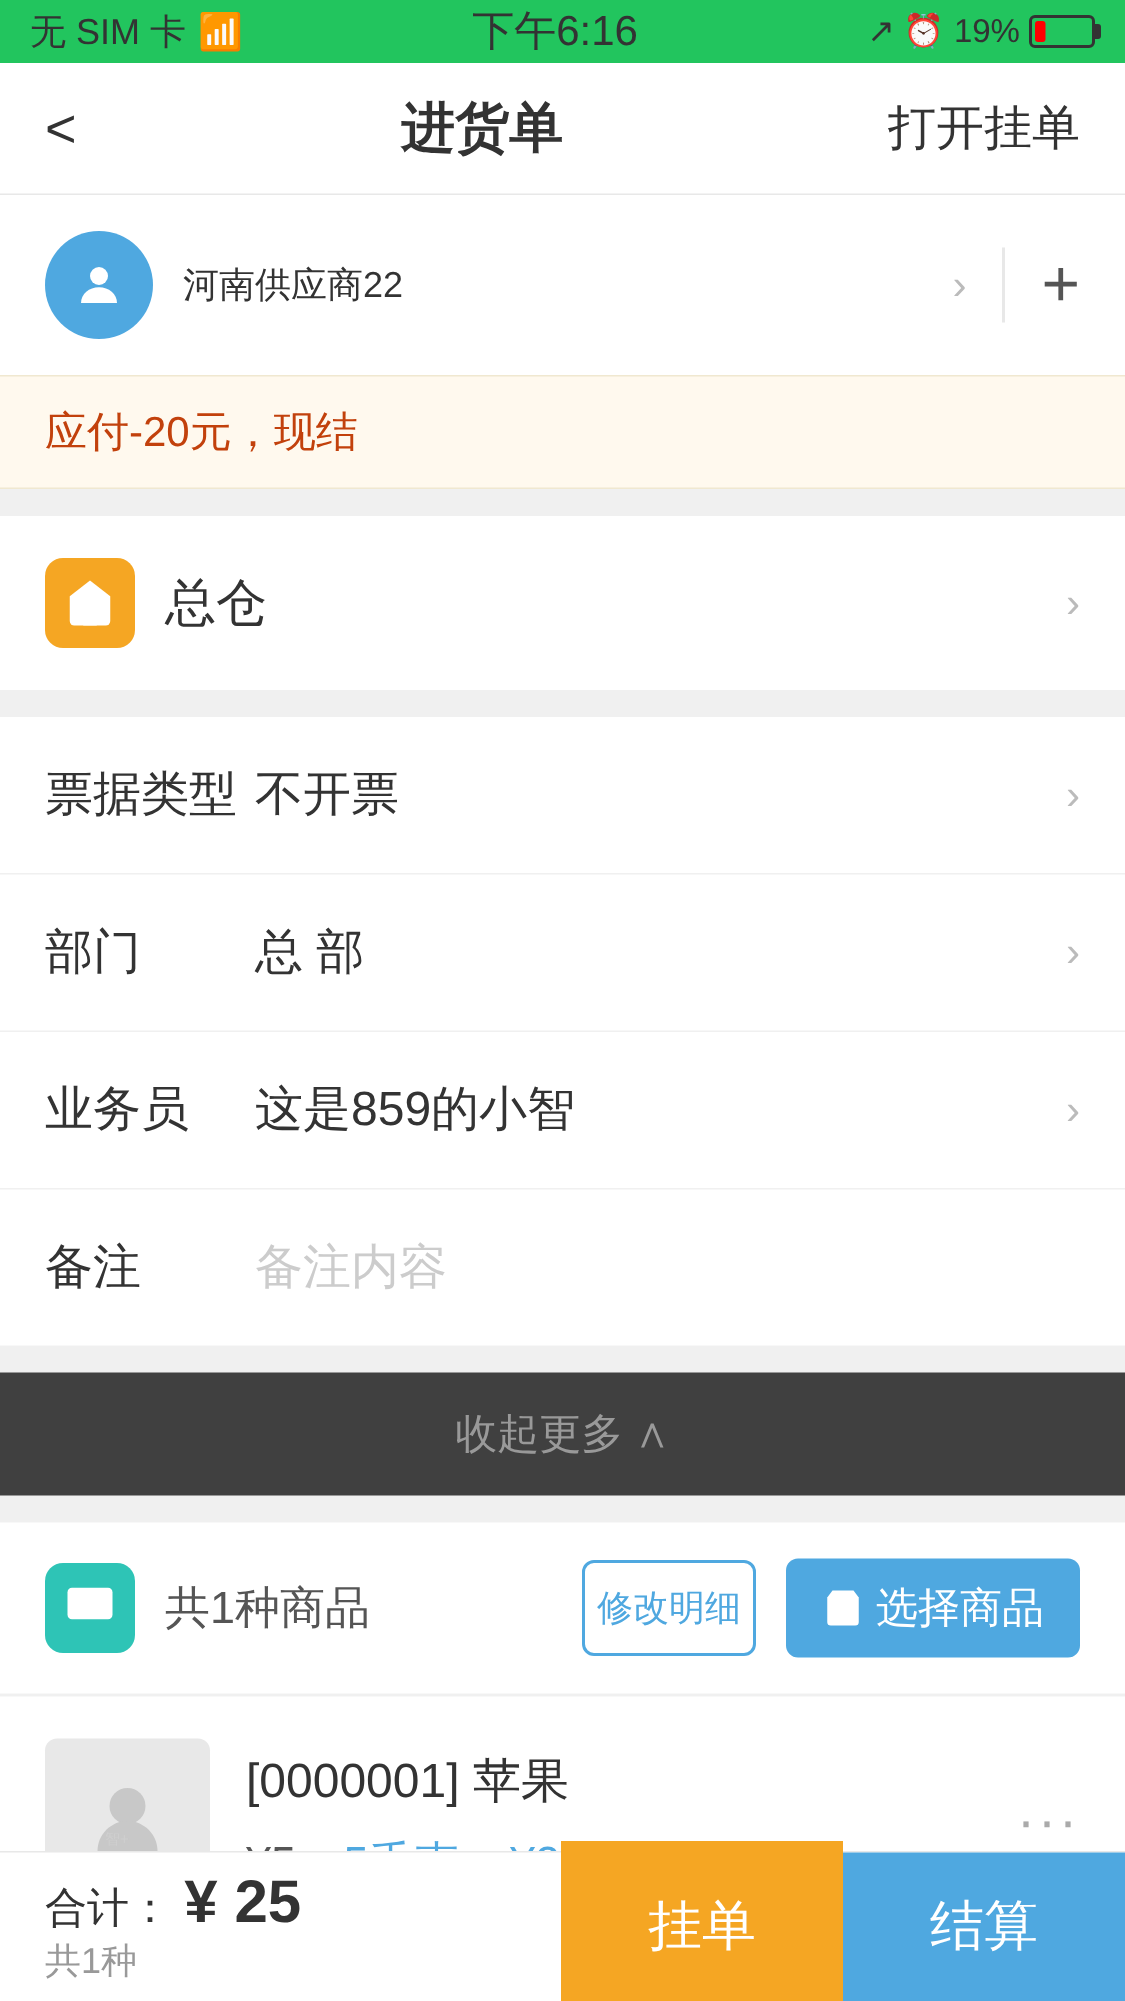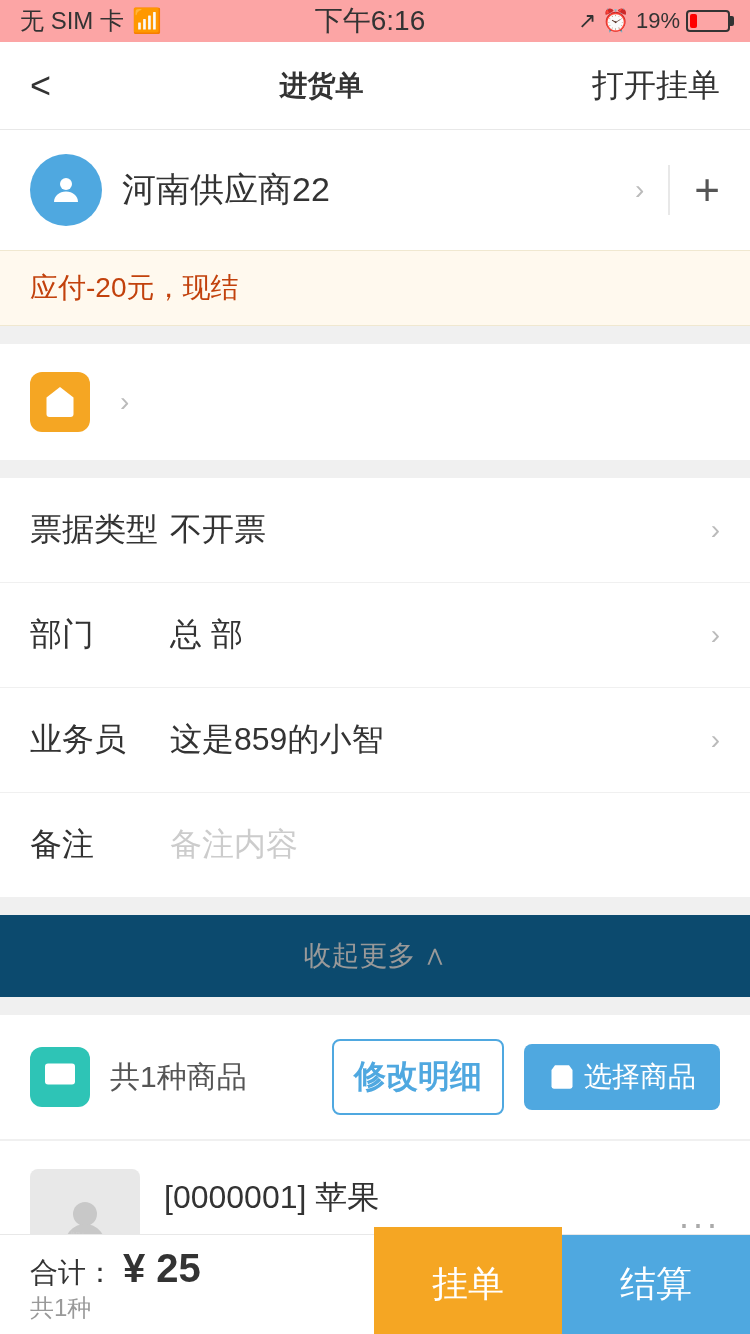--- a/index.html
+++ b/index.html
@@ -9,21 +9,21 @@
       background: #f0f0f0;
       width: 750px;
       min-height: 1334px;
       font-size: 32px;
       color: #333;
     }
 
     
     .status-bar {
       height: 42px;
-      background: #fca5a5;
+      background: #22c55e;
       display: flex;
       align-items: center;
       justify-content: space-between;
       padding: 0 20px;
       font-size: 24px;
       color: #333;
     }
     .status-left { display: flex; align-items: center; gap: 8px; }
     .status-center { font-size: 28px; font-weight: 500; }
     .status-right { display: flex; align-items: center; gap: 6px; font-size: 22px; }
@@ -35,21 +35,21 @@
     .header {
       height: 88px;
       background: #fff;
       display: flex;
       align-items: center;
       justify-content: space-between;
       padding: 0 30px;
       border-bottom: 1px solid #e8e8e8;
     }
     .header-back { font-size: 36px; color: #333; }
-    .header-title { font-size: 28px; font-weight: 600; color: #333; }
+    .header-title { font-size: 36px; font-weight: 600; color: #333; }
     .header-action { font-size: 32px; color: #333; text-align: right; }
 
     
     .section {
       background: #fff;
       margin-bottom: 18px;
     }
 
     
     .supplier-row {
@@ -65,21 +65,21 @@
       border-radius: 50%;
       background: #4fa8e0;
       display: flex;
       align-items: center;
       justify-content: center;
       color: #fff;
       font-size: 32px;
       margin-right: 20px;
       flex-shrink: 0;
     }
-    .supplier-name { flex: 1; font-size: 34px; color: #333; }
+    .supplier-name { flex: 1; font-size: 24px; color: #333; }
     .chevron { font-size: 28px; color: #bbb; margin-left: 10px; }
     .supplier-divider { width: 2px; height: 50px; background: #e8e8e8; margin: 0 24px; }
     .plus-btn { font-size: 44px; color: #555; }
 
     
     .notice-banner {
       background: #fff9ee;
       padding: 18px 30px;
       font-size: 28px;
       color: #c2410c;
@@ -133,21 +133,21 @@
       font-size: 32px;
       color: #333;
       padding-left: 10px;
     }
     .form-value.placeholder {
       color: #ccc;
     }
 
     
     .collapse-bar {
-      background: #0c4a6e;
+      background: #404040;
       text-align: center;
       padding: 22px;
       font-size: 28px;
       color: #999;
       margin-top: 18px;
     }
 
     
     .product-header {
       background: #fff;
@@ -166,24 +166,23 @@
       align-items: center;
       justify-content: center;
       flex-shrink: 0;
     }
     .product-count-icon svg { width: 36px; height: 36px; fill: #fff; }
     .product-count-text { flex: 1; font-size: 30px; color: #555; }
     .btn-outline {
       border: 2px solid #4fa8e0;
       color: #4fa8e0;
       background: #fff;
-      padding: 14px 20px;
-      font-size: 32px;
+      padding: 14px 8px;
+      font-size: 24px;
       border-radius: 8px;
-      font-weight: bold;
     }
     .btn-blue {
       background: #4fa8e0;
       color: #fff;
       border: none;
       padding: 14px 24px;
       font-size: 28px;
       border-radius: 8px;
       display: flex;
       align-items: center;
@@ -309,20 +308,21 @@
 </div>
 
 <div class="section">
   <div class="warehouse-row">
     <div class="warehouse-icon">
       <svg viewBox="0 0 24 24" fill="white">
           <path d="M3 9l9-7 9 7v11a2 2 0 01-2 2H5a2 2 0 01-2-2z"></path>
           <path d="M9 22V12h6v10"></path>
         </svg>
     </div>
+    <span class="warehouse-name">总仓</span>
     <span class="chevron">›</span>
   </div>
 </div>
 
 <div class="form-section">
 
   <div class="form-row">
     <span class="form-label">票据类型</span>
     <span class="form-value">不开票</span>
     <span class="chevron">›</span>

